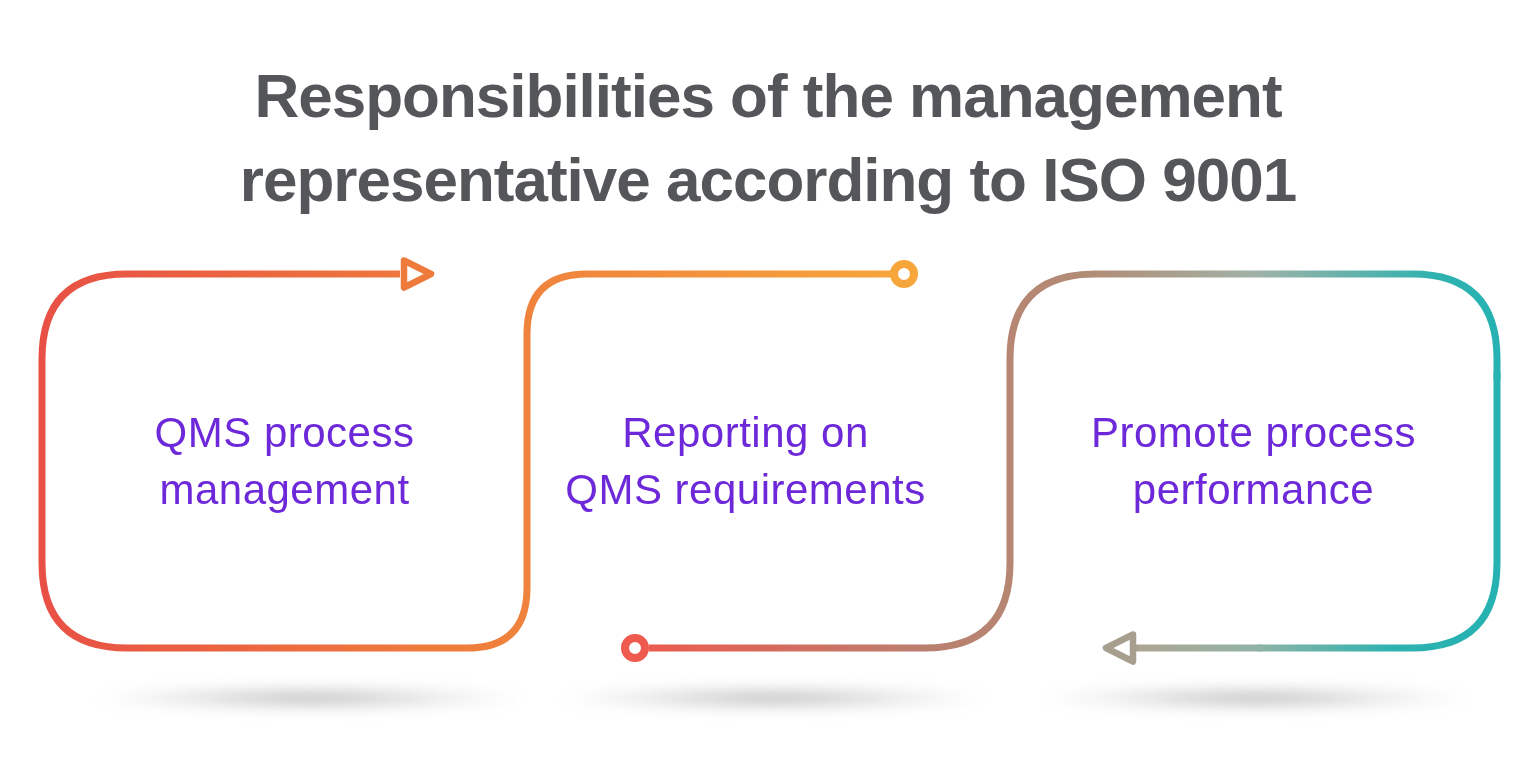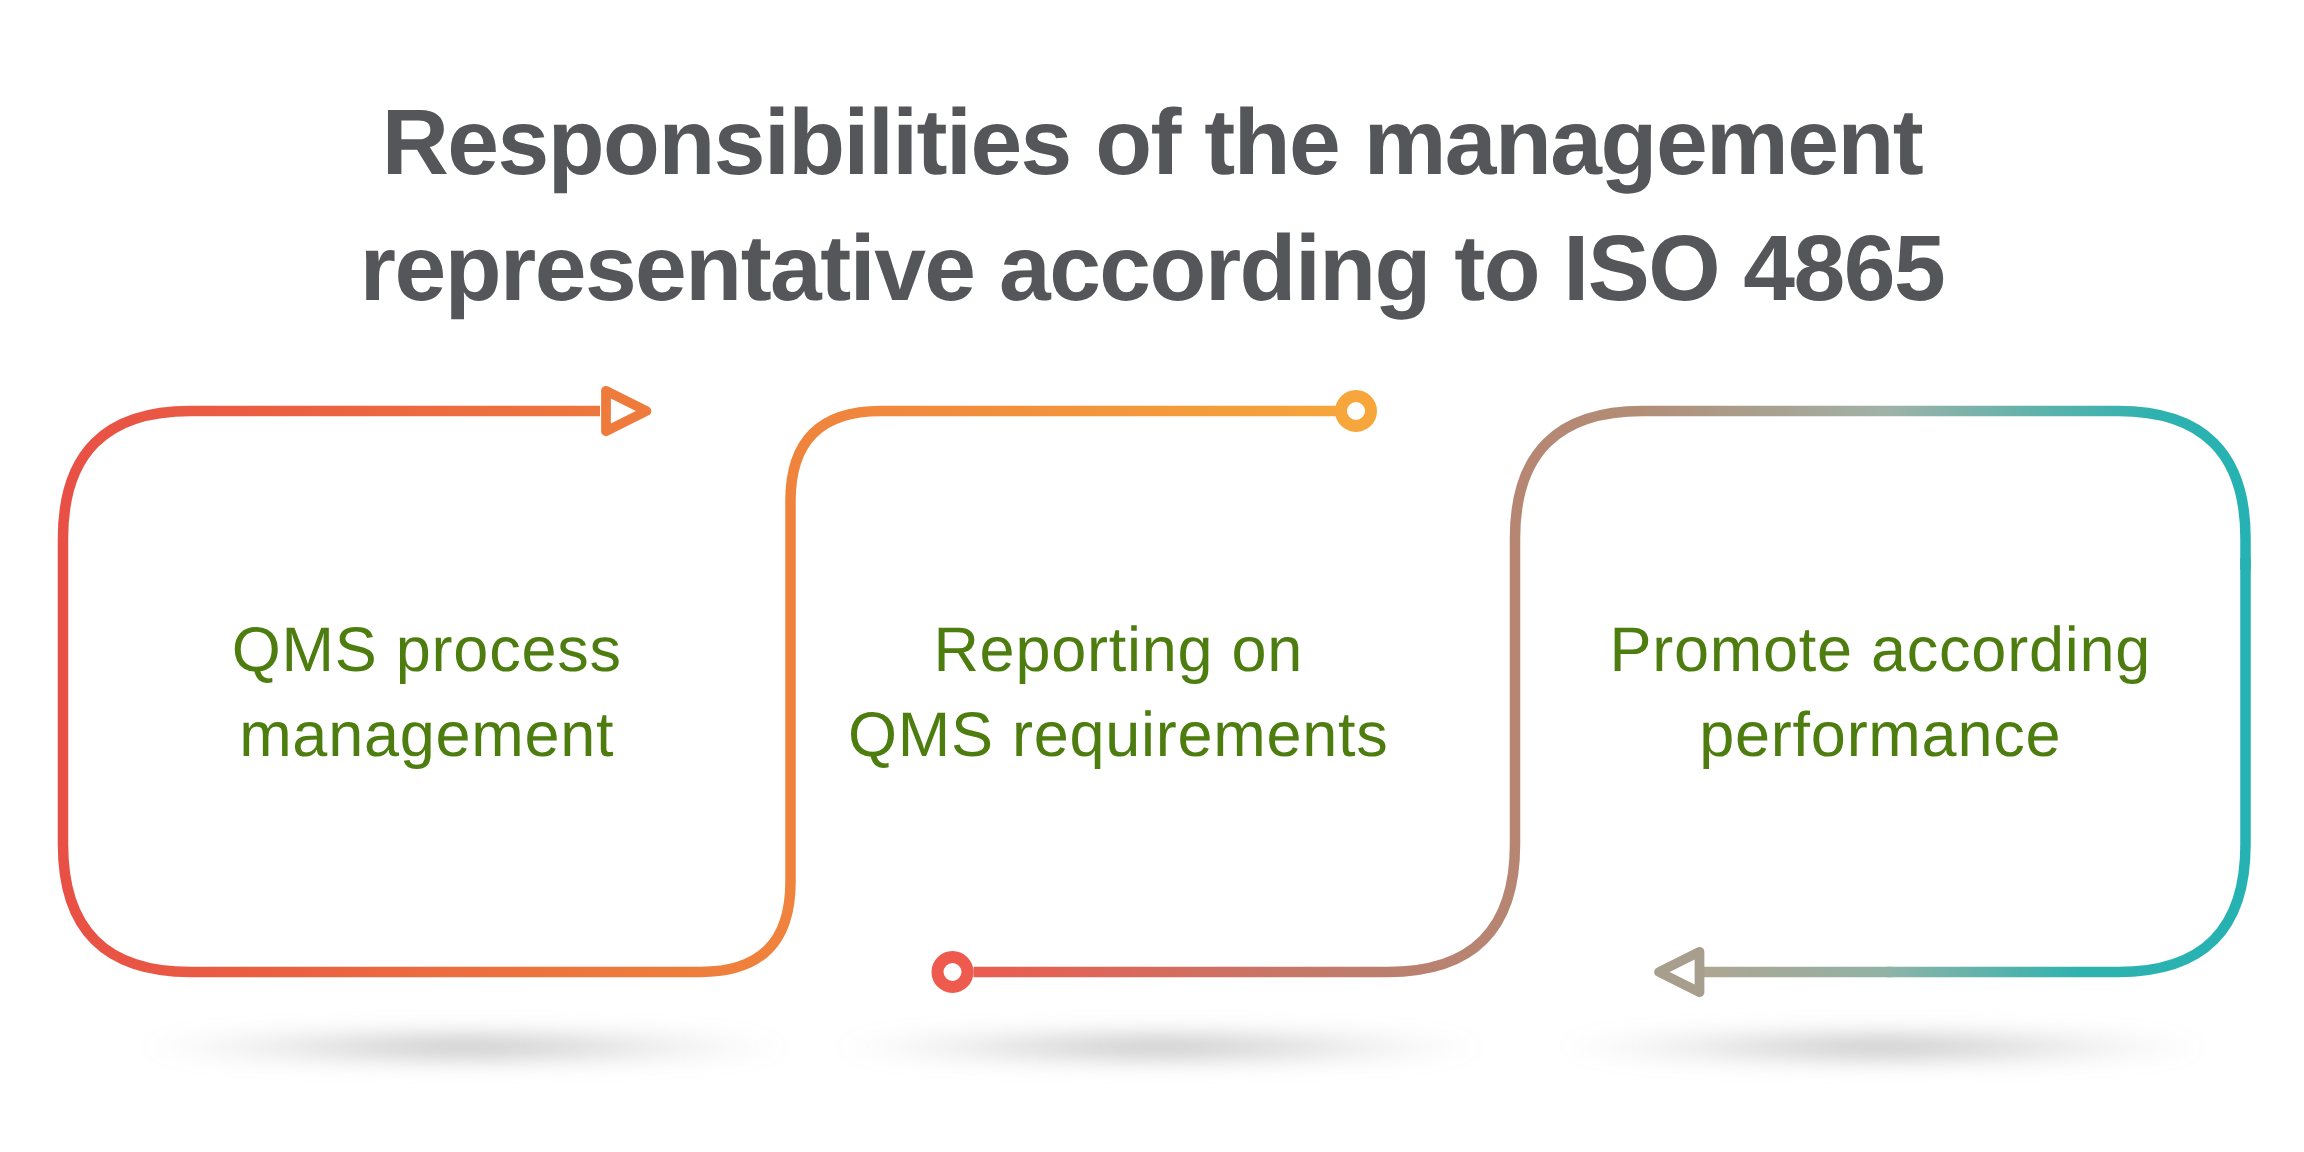--- a/index.html
+++ b/index.html
@@ -30,21 +30,21 @@
     width: 1536px;
     height: 768px;
   }
   .step-label {
     position: absolute;
     top: 404px;
     text-align: center;
     font-size: 42px;
     line-height: 57px;
     letter-spacing: 0.5px;
-    color: #4d7c0f;
+    color: #6d28d9;
   }
   .step-label.s1 { left: 42px;   width: 485px; }
   .step-label.s2 { left: 504px;  width: 483px; }
   .step-label.s3 { left: 1010px; width: 487px; }
   .shadow {
     position: absolute;
     top: 686px;
     height: 24px;
     width: 430px;
     border-radius: 50%;
@@ -108,29 +108,29 @@
 
     <path d="M 1133 634.5 L 1106 648 L 1133 661.5 Z" fill="#ffffff" stroke-width="6.5" stroke-linejoin="round" stroke="#A89E8E"></path>
 
     <circle cx="904" cy="274" r="10" fill="#ffffff" stroke-width="8" stroke="#F6A63B"></circle>
 
     <circle cx="635" cy="648" r="10" fill="#ffffff" stroke-width="8" stroke="#EE5A4E"></circle>
   </svg>
 
   <div class="title">
     <div>Responsibilities of the management</div>
-    <div>representative according to ISO 4865</div>
+    <div>representative according to ISO 9001</div>
   </div>
 
   <div class="step-label s1">
     <div>QMS process</div>
     <div>management</div>
   </div>
   <div class="step-label s2">
     <div>Reporting on</div>
     <div>QMS requirements</div>
   </div>
   <div class="step-label s3">
-    <div>Promote according</div>
+    <div>Promote process</div>
     <div>performance</div>
   </div>
 
 </div>
 
 </body></html>

